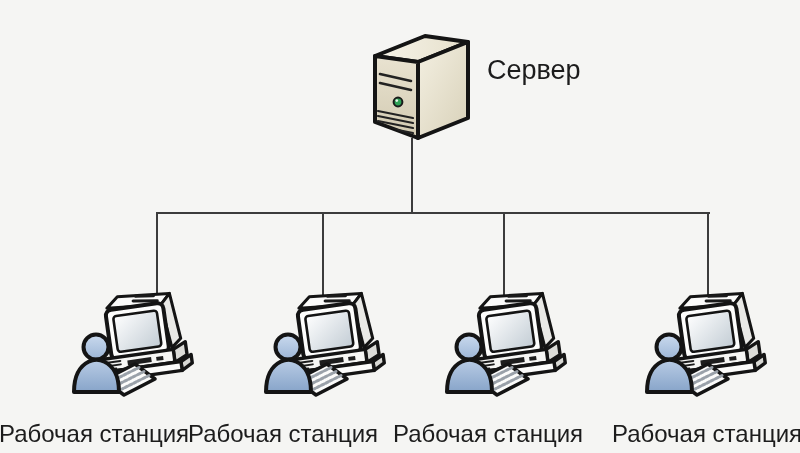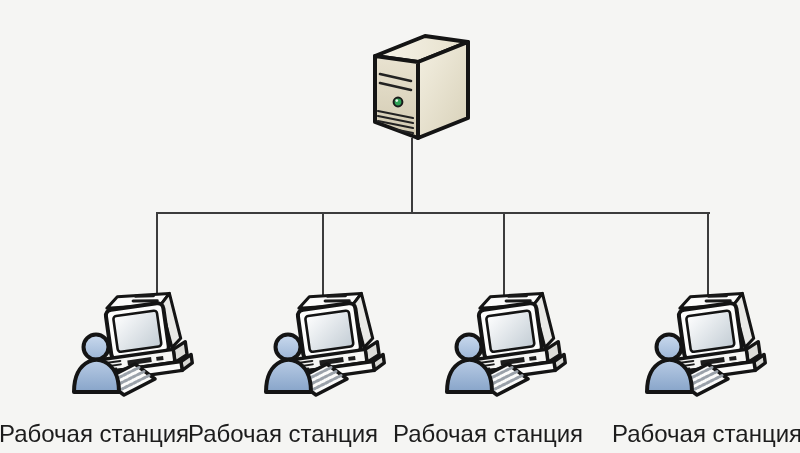--- a/index.html
+++ b/index.html
@@ -111,20 +111,21 @@
   <div class="line" style="left:156px;top:213px;width:2px;height:85px"></div>
   <div class="line" style="left:322px;top:213px;width:2px;height:85px"></div>
   <div class="line" style="left:503px;top:213px;width:2px;height:85px"></div>
   <div class="line" style="left:707px;top:213px;width:2px;height:85px"></div>
 
   <div class="icon-wrap" style="left:366px;top:18px">
     <svg width="106" height="128" viewBox="0 0 106 128">
         <use href="#srv-icon"></use>
       </svg>
   </div>
+  <div class="server-label" style="left:487px;top:55px">Сервер</div>
 
   <div class="icon-wrap" style="left:70px;top:288px">
     <svg width="124" height="110" viewBox="0 0 124 110">
         <use href="#ws-icon"></use>
       </svg>
   </div>
   <div class="icon-wrap" style="left:262px;top:288px">
     <svg width="124" height="110" viewBox="0 0 124 110">
         <use href="#ws-icon"></use>
       </svg>

